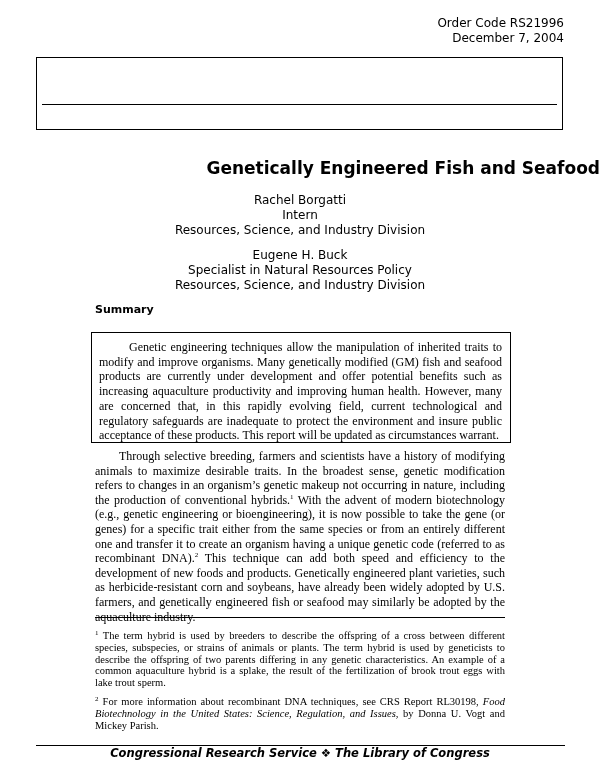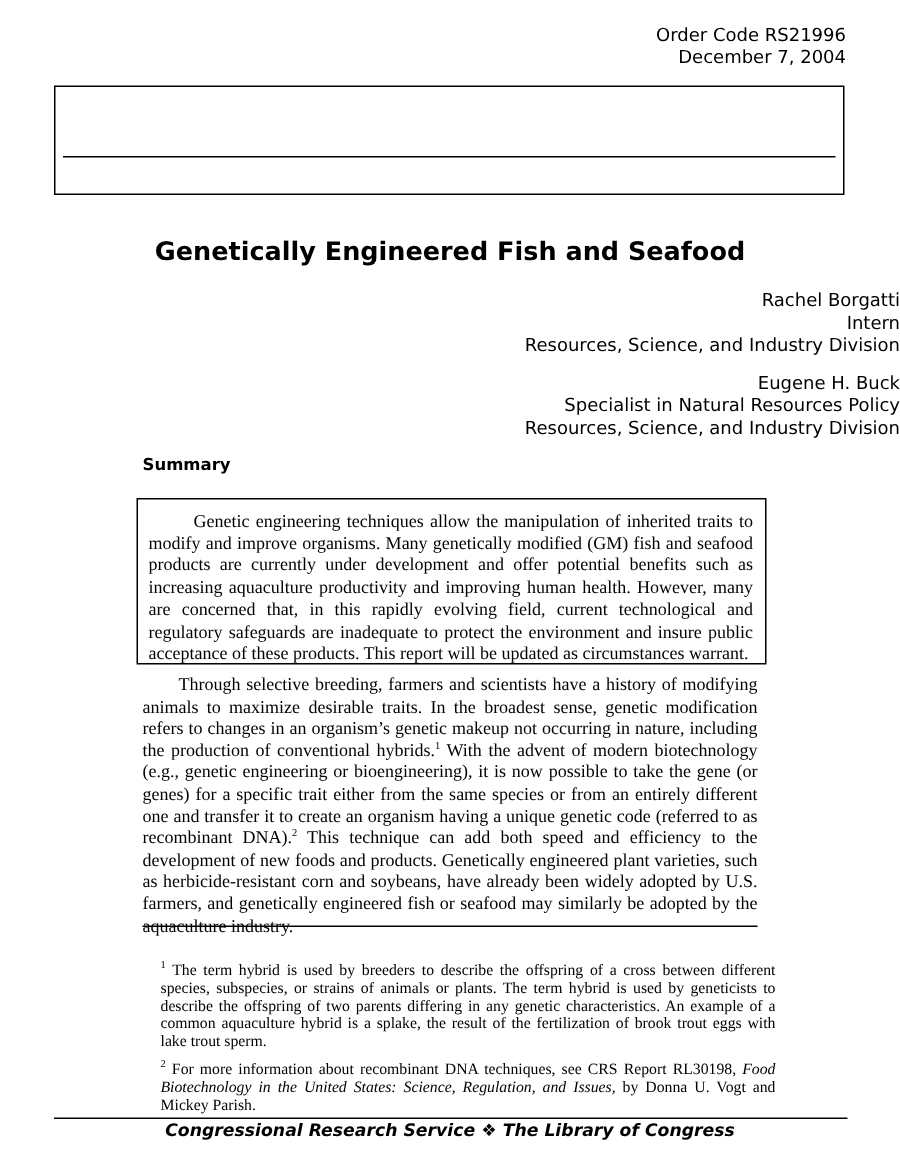--- a/index.html
+++ b/index.html
@@ -4,31 +4,31 @@
 <style>
   html, body { margin: 0; padding: 0; background: #ffffff; }
   body { width: 600px; height: 777px; position: relative; overflow: hidden; color: #000; }
   .sans { font-family: "DejaVu Sans", sans-serif; }
   .serif { font-family: "Liberation Serif", serif; }
   #order { position: absolute; right: 36px; top: 16px; text-align: right; font-size: 12px; line-height: 15px; }
   #banner { position: absolute; left: 36px; top: 57px; width: 527px; height: 73px; border: 1px solid #000; box-sizing: border-box; }
   #banner-title { position: absolute; left: 0; right: 0; top: 4px; text-align: center; font-size: 33px; line-height: 40px; letter-spacing: 0.5px; }
   #banner-rule { position: absolute; left: 5px; right: 5px; top: 46px; border-top: 1px solid #000; }
   #banner-sub { position: absolute; left: 0; right: 0; top: 47px; text-align: center; font-size: 16px; line-height: 20px; letter-spacing: 0.3px; }
-  #doc-title { position: absolute; left: 0; right: 0; top: 158px; text-align: center; font-size: 17px; font-weight: bold; }
-  .author { position: absolute; left: 0; right: 0; text-align: right; font-size: 12px; line-height: 15px; }
+  #doc-title { position: absolute; left: 0; right: 0; top: 158px; text-align: right; font-size: 17px; font-weight: bold; }
+  .author { position: absolute; left: 0; right: 0; text-align: center; font-size: 12px; line-height: 15px; }
   #author1 { top: 193px; }
   #author2 { top: 248px; }
   #summary-h { position: absolute; left: 95px; top: 303px; font-size: 11px; font-weight: bold; }
   #summary-box { position: absolute; left: 91px; top: 332px; width: 420px; height: 111px; border: 1px solid #000; box-sizing: border-box; padding: 7px 8px 0 7px; font-size: 12px; line-height: 14.7px; text-align: justify; }
   #summary-box p { margin: 0; text-indent: 30px; }
   #body-text { position: absolute; left: 95px; top: 449px; width: 410px; font-size: 12px; line-height: 14.6px; text-align: justify; margin: 0; text-indent: 24px; }
   sup { font-size: 7px; vertical-align: super; line-height: 0; }
   #fn-rule { position: absolute; left: 95px; top: 617px; width: 410px; border-top: 1px solid #000; }
-  .fn { position: absolute; left: 95px; width: 410px; font-size: 10.5px; line-height: 11.8px; text-align: justify; margin: 12px; }
+  .fn { position: absolute; left: 95px; width: 410px; font-size: 10.5px; line-height: 11.8px; text-align: justify; margin: 0; }
   #fn1 { top: 630px; }
   #fn2 { top: 696px; }
   #foot-rule { position: absolute; left: 36px; top: 745px; width: 529px; border-top: 1px solid #000; }
   #footer { position: absolute; left: 0; right: 0; top: 746px; text-align: center; font-size: 11.5px; font-weight: bold; font-style: italic; }
 </style>
 </head>
 <body>
 
 <div id="order" class="sans">
   <div>Order Code RS21996</div>

